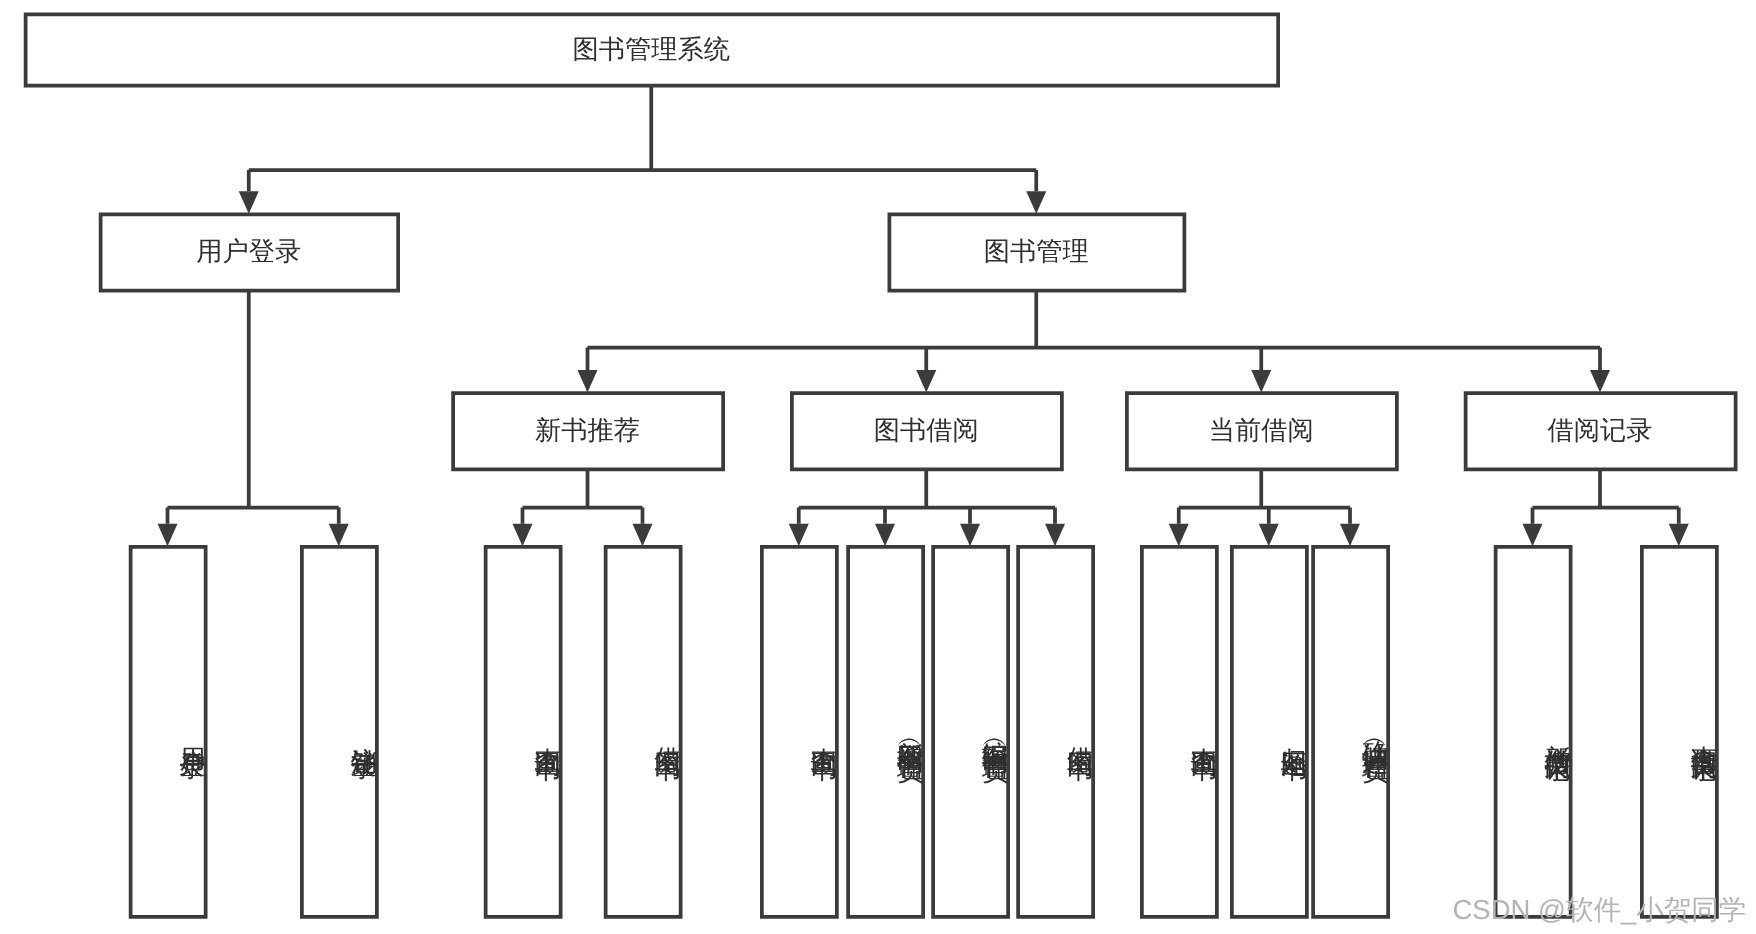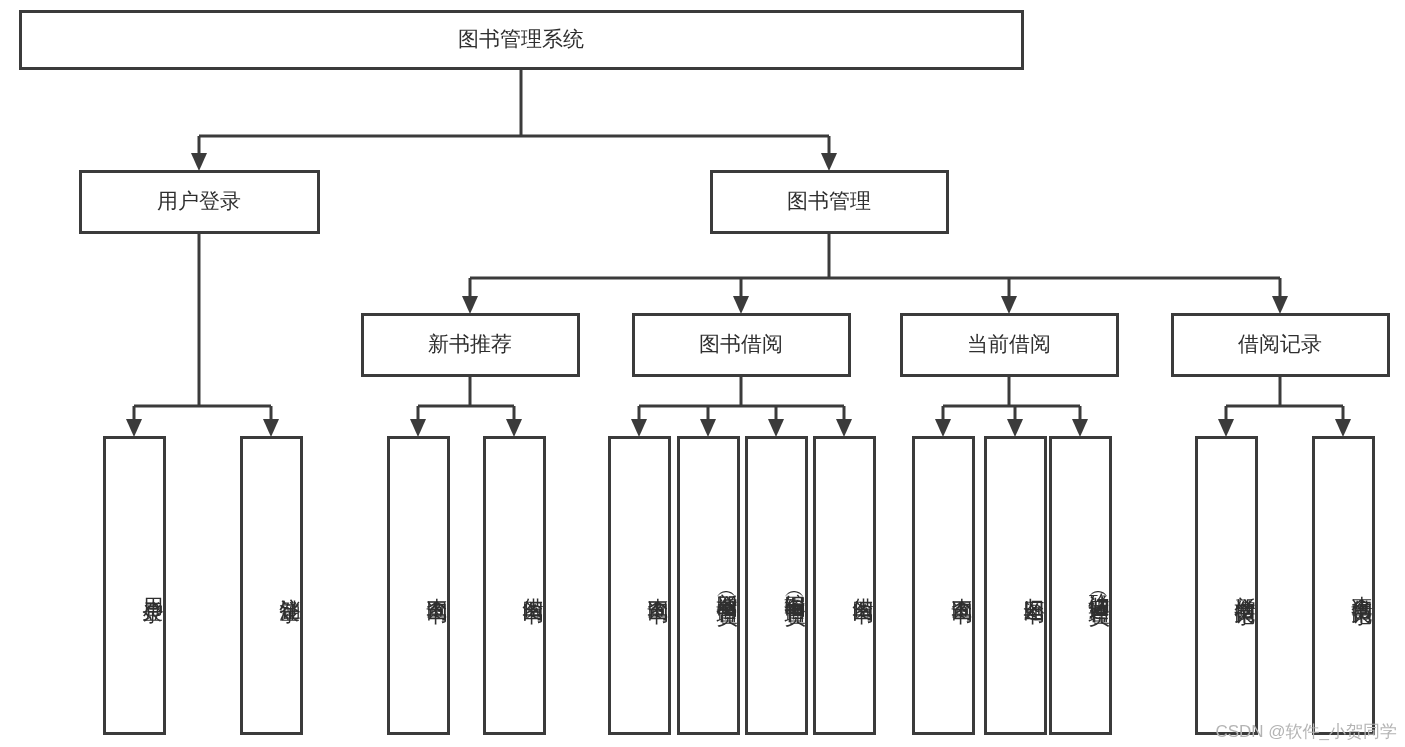--- a/index.html
+++ b/index.html
@@ -31,21 +31,21 @@
     white-space:nowrap;
     pointer-events:none;
     display:flex;
     align-items:flex-start;
     justify-content:center;
   }
   #watermark{
     position:absolute;
     right:8px;bottom:4px;
     font-family:"Liberation Sans","DejaVu Sans",sans-serif;
-    font-size:17px;
+    font-size:22px;
     color:#b4b4b4;
     white-space:nowrap;
     user-select:none;
   }
 </style>
 </head>
 <body>
 
 <div id="diagram-root">
 

